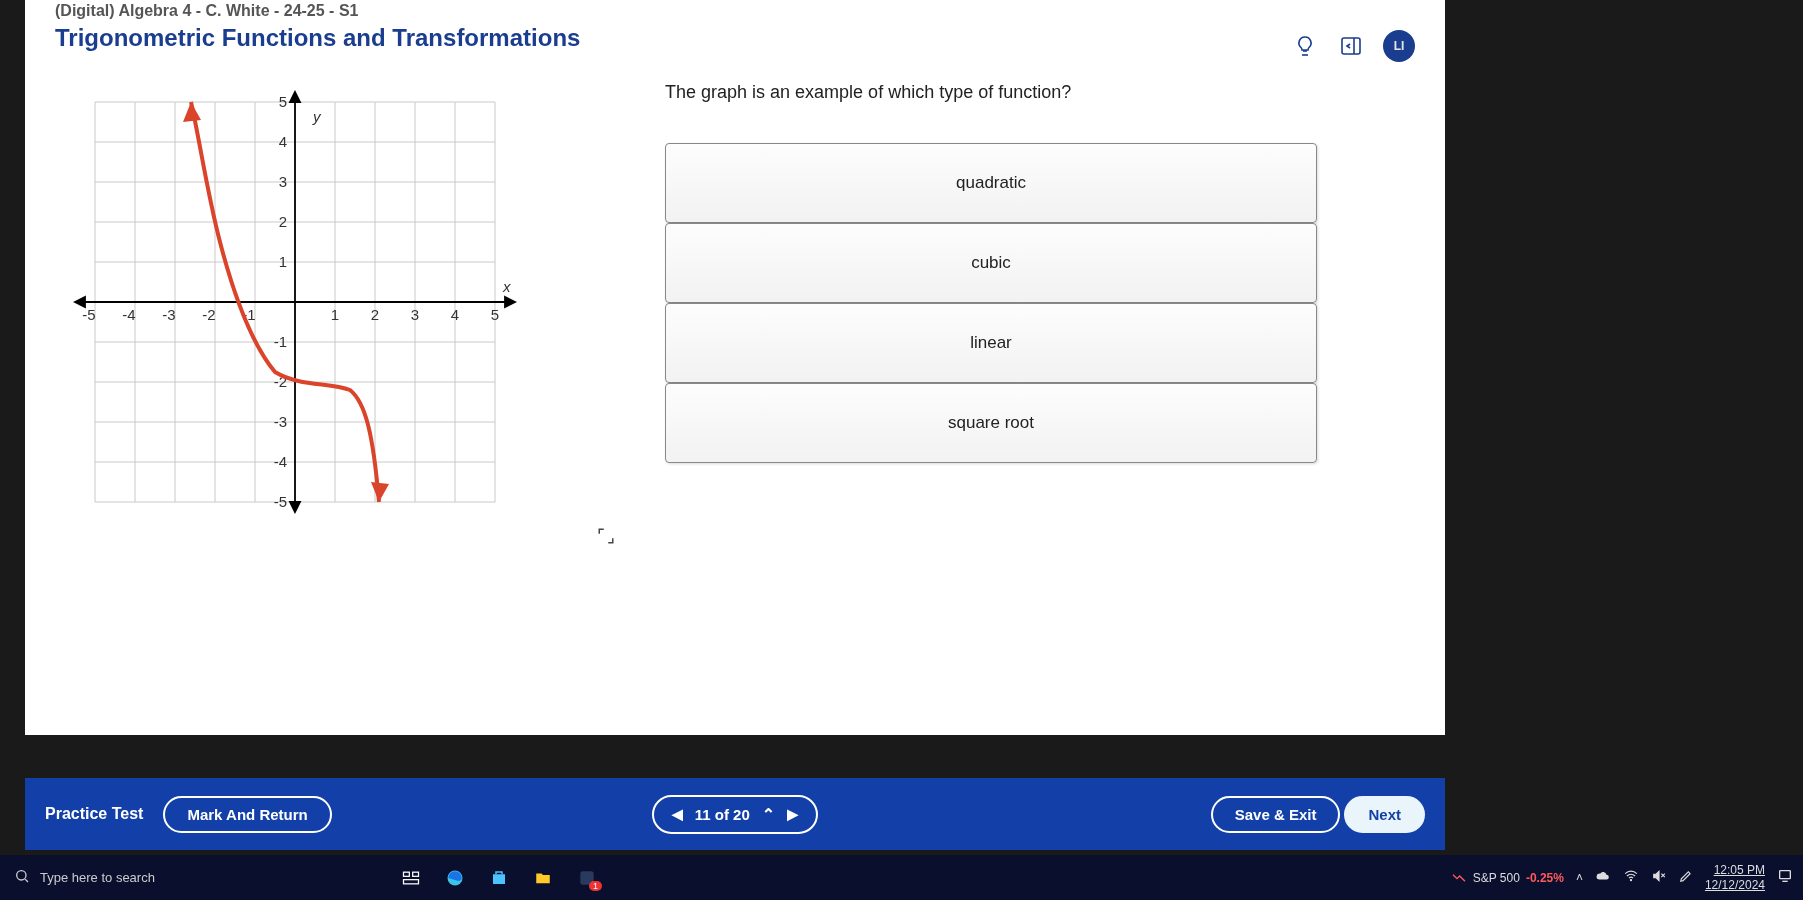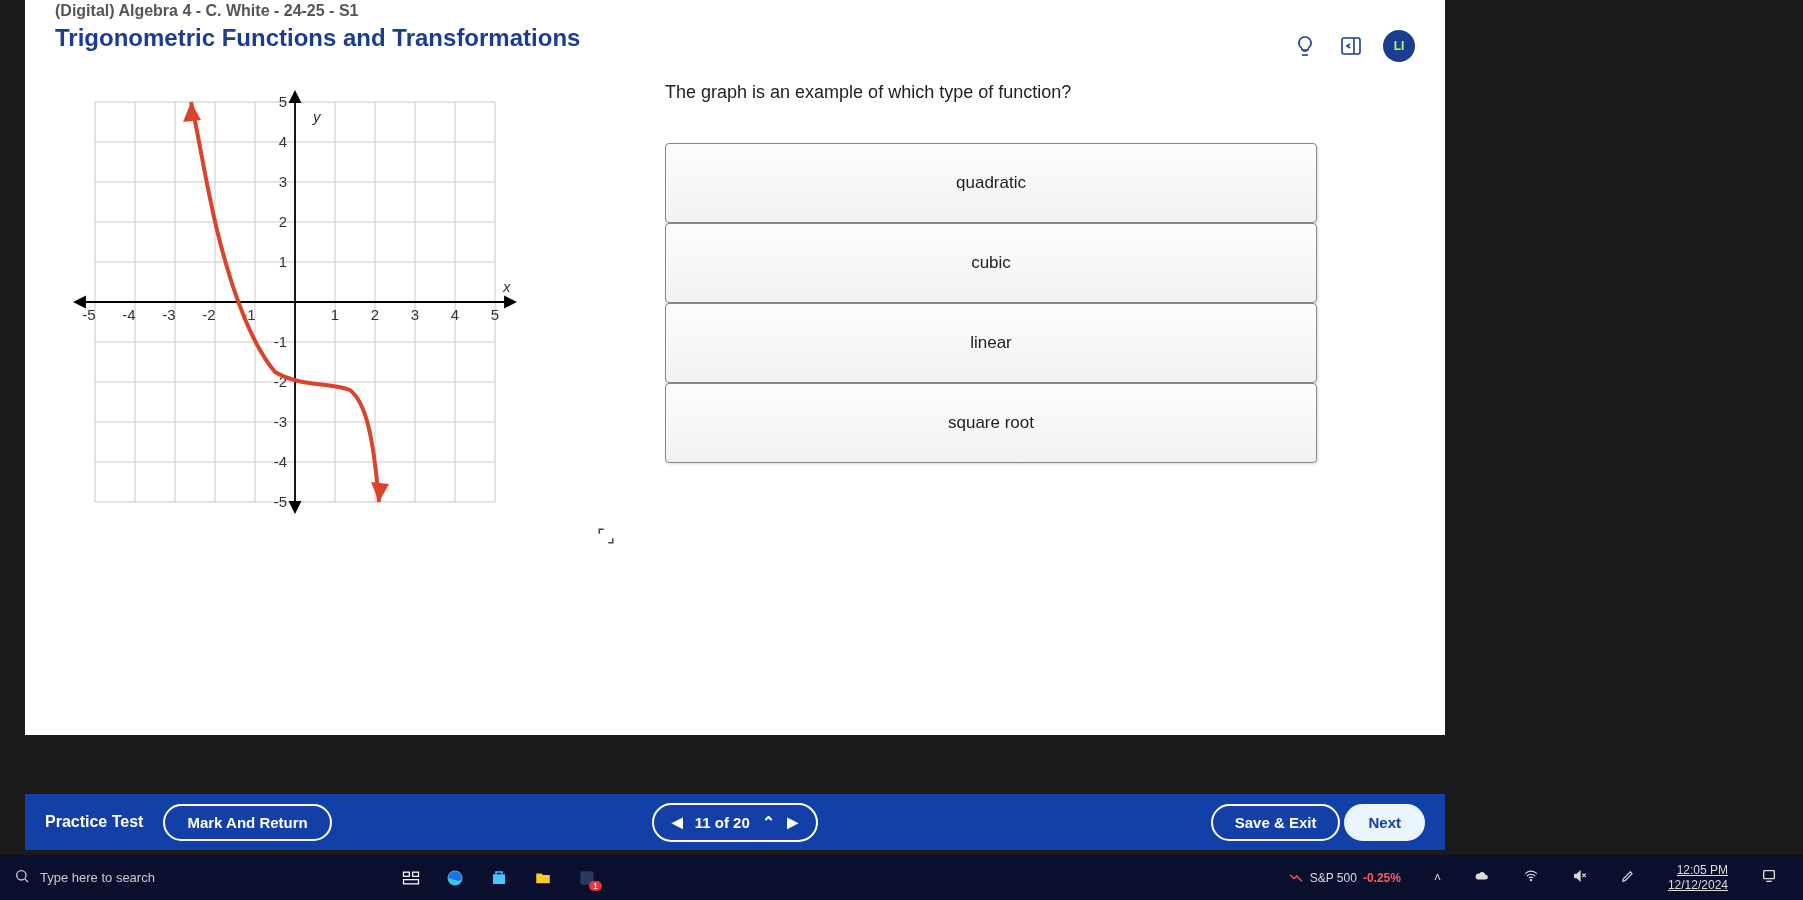--- a/index.html
+++ b/index.html
@@ -50,21 +50,21 @@
     align-items: center;
     justify-content: center;
     color: #1a3d8f;
     cursor: pointer;
   }
   .avatar {
     width: 32px;
     height: 32px;
     border-radius: 50%;
     background: #1a3d8f;
-    color: #bef264;
+    color: #e5e5e5;
     font-size: 12px;
     font-weight: bold;
     display: flex;
     align-items: center;
     justify-content: center;
   }
   .content {
     display: flex;
     padding: 20px 40px 20px 40px;
     gap: 40px;
@@ -103,21 +103,21 @@
     font-size: 17px;
     color: #222;
     cursor: pointer;
     box-shadow: 1px 1px 3px rgba(0,0,0,0.15);
   }
   .footer-bar {
     position: absolute;
     left: 25px;
     bottom: 50px;
     width: 1420px;
-    height: 56px;
+    height: 72px;
     background: #1240a8;
     display: flex;
     align-items: center;
     padding: 0 20px;
     color: #fff;
     font-weight: bold;
   }
   .footer-label {
     font-size: 16px;
     margin-right: 20px;
@@ -194,22 +194,22 @@
     height: 22px;
     display: flex;
     align-items: center;
     justify-content: center;
     color: #fff;
   }
   .tray {
     margin-left: auto;
     display: flex;
     align-items: center;
-    gap: 33px;
-    padding-right: 26px;
+    gap: 12px;
+    padding-right: 10px;
     color: #ddd;
     font-size: 12px;
   }
   .clock {
     text-align: right;
     line-height: 1.2;
     text-decoration: underline;
   }
   .stock {
     display: flex;

